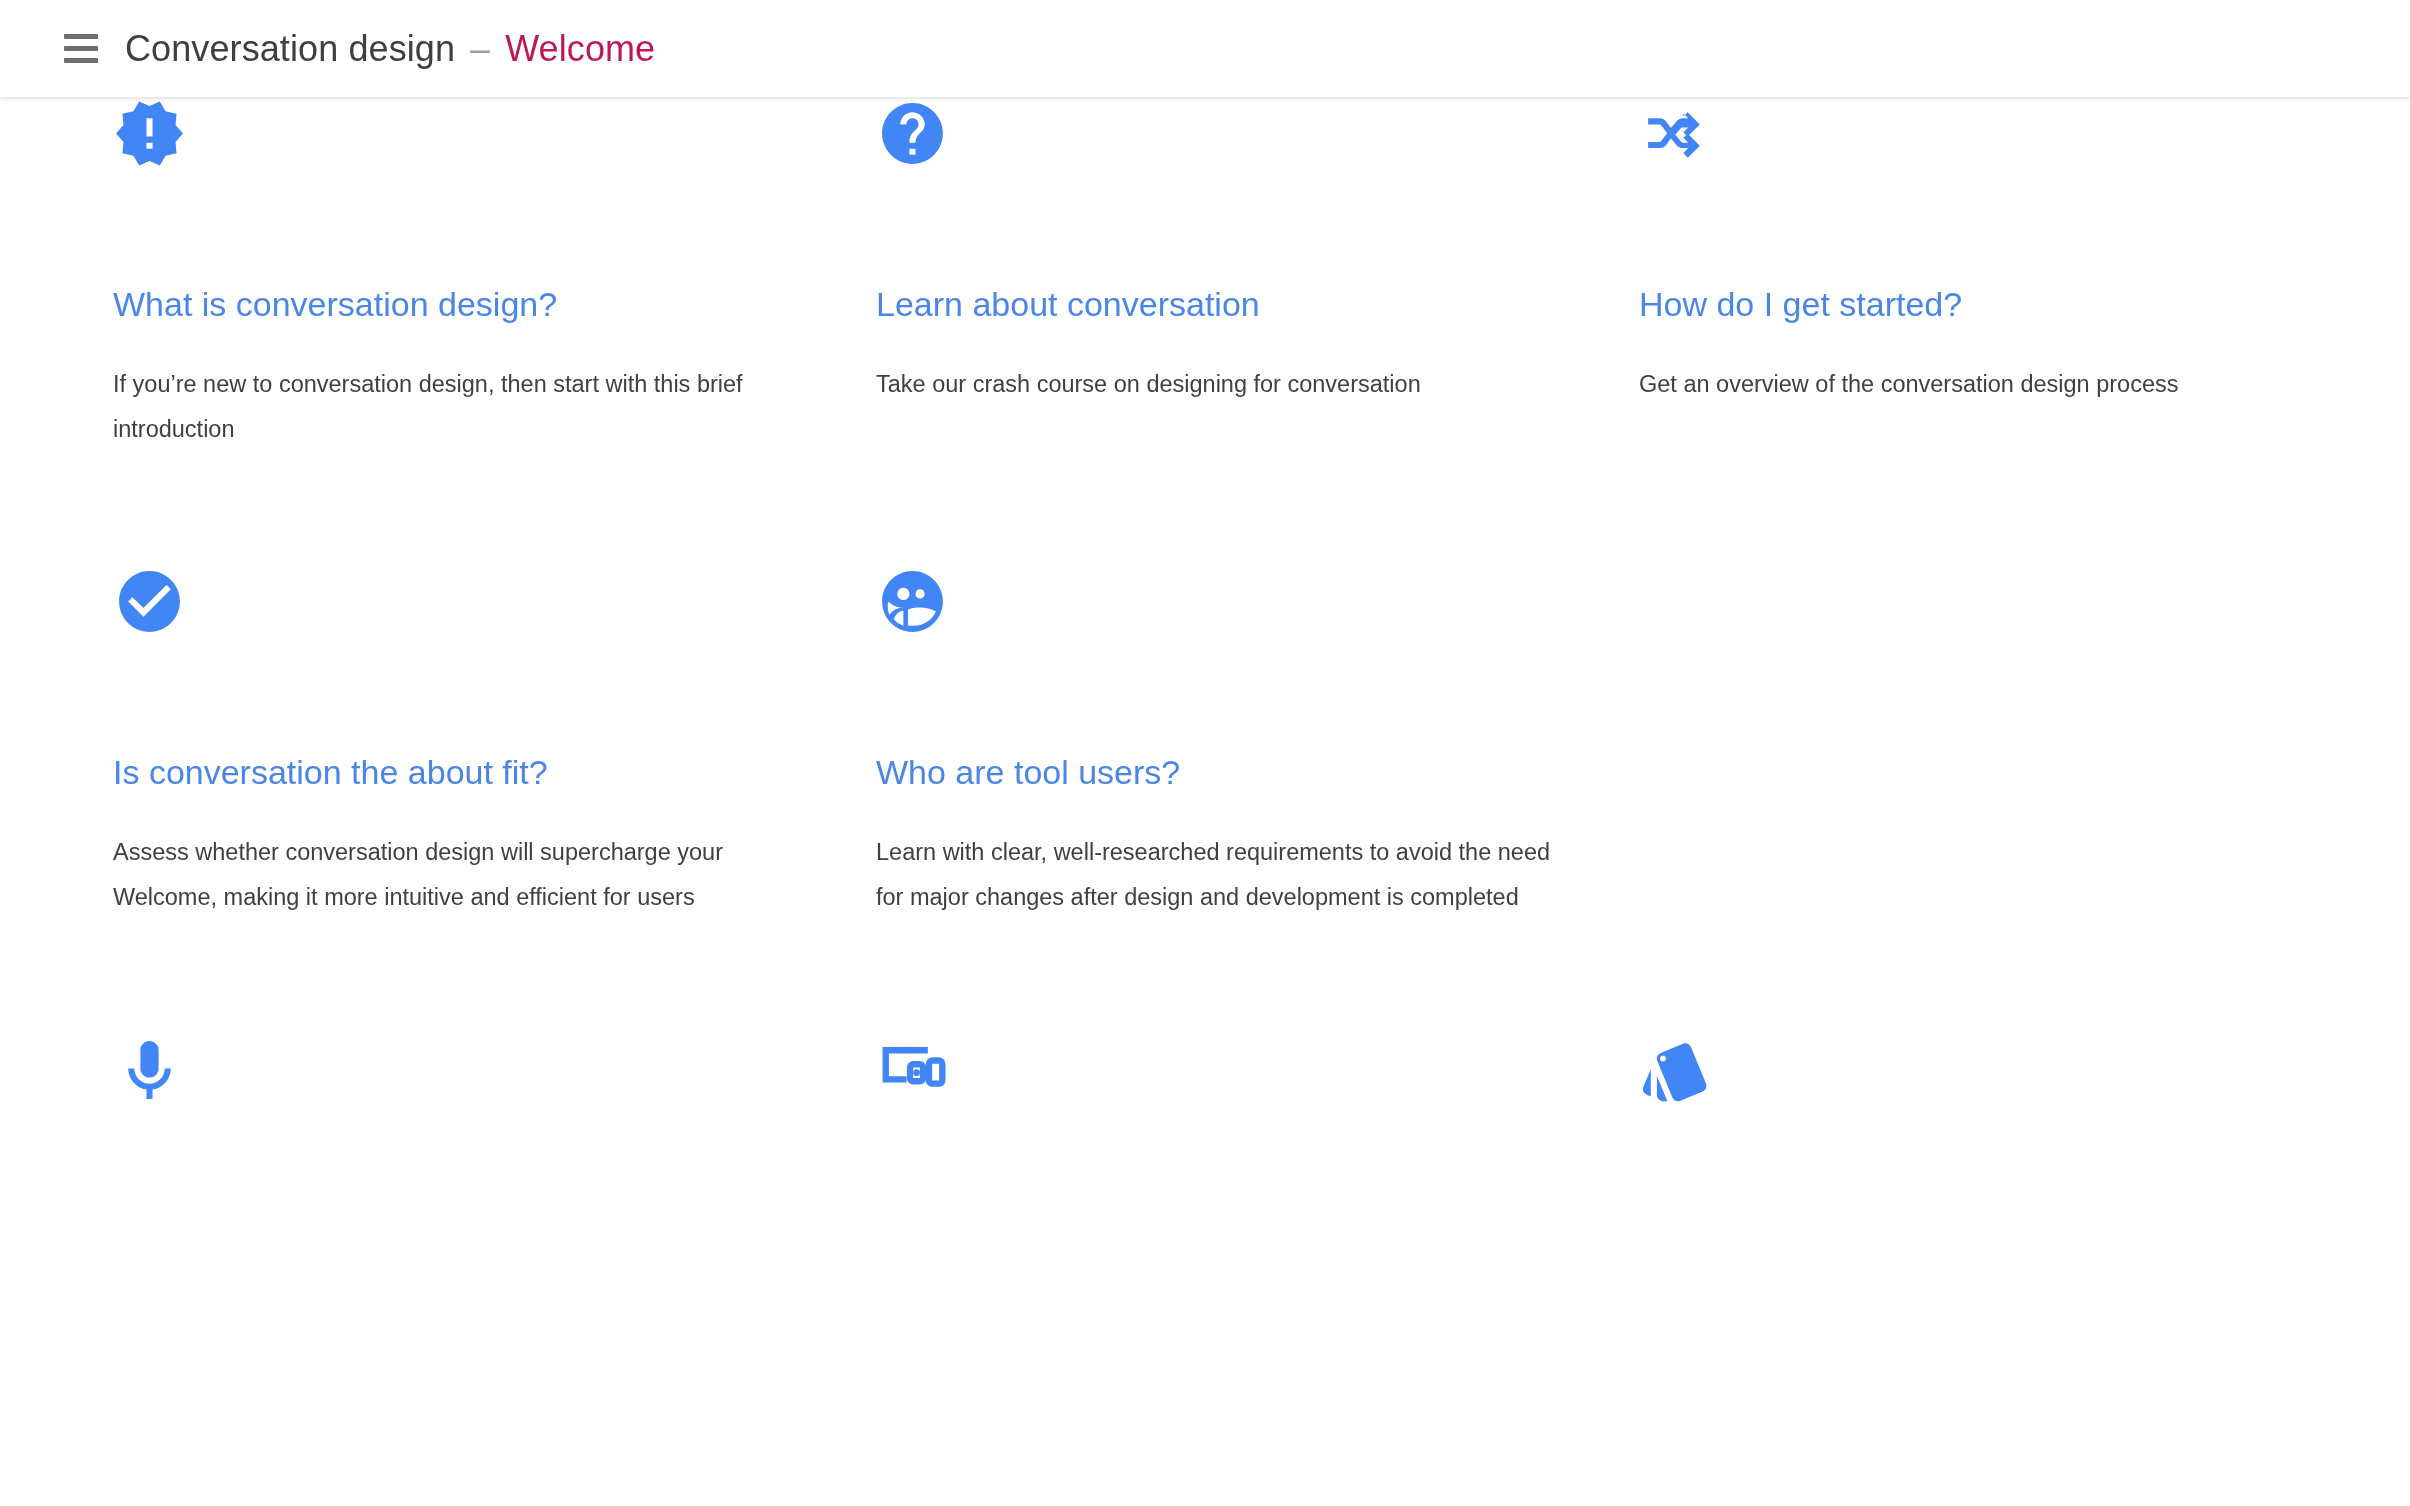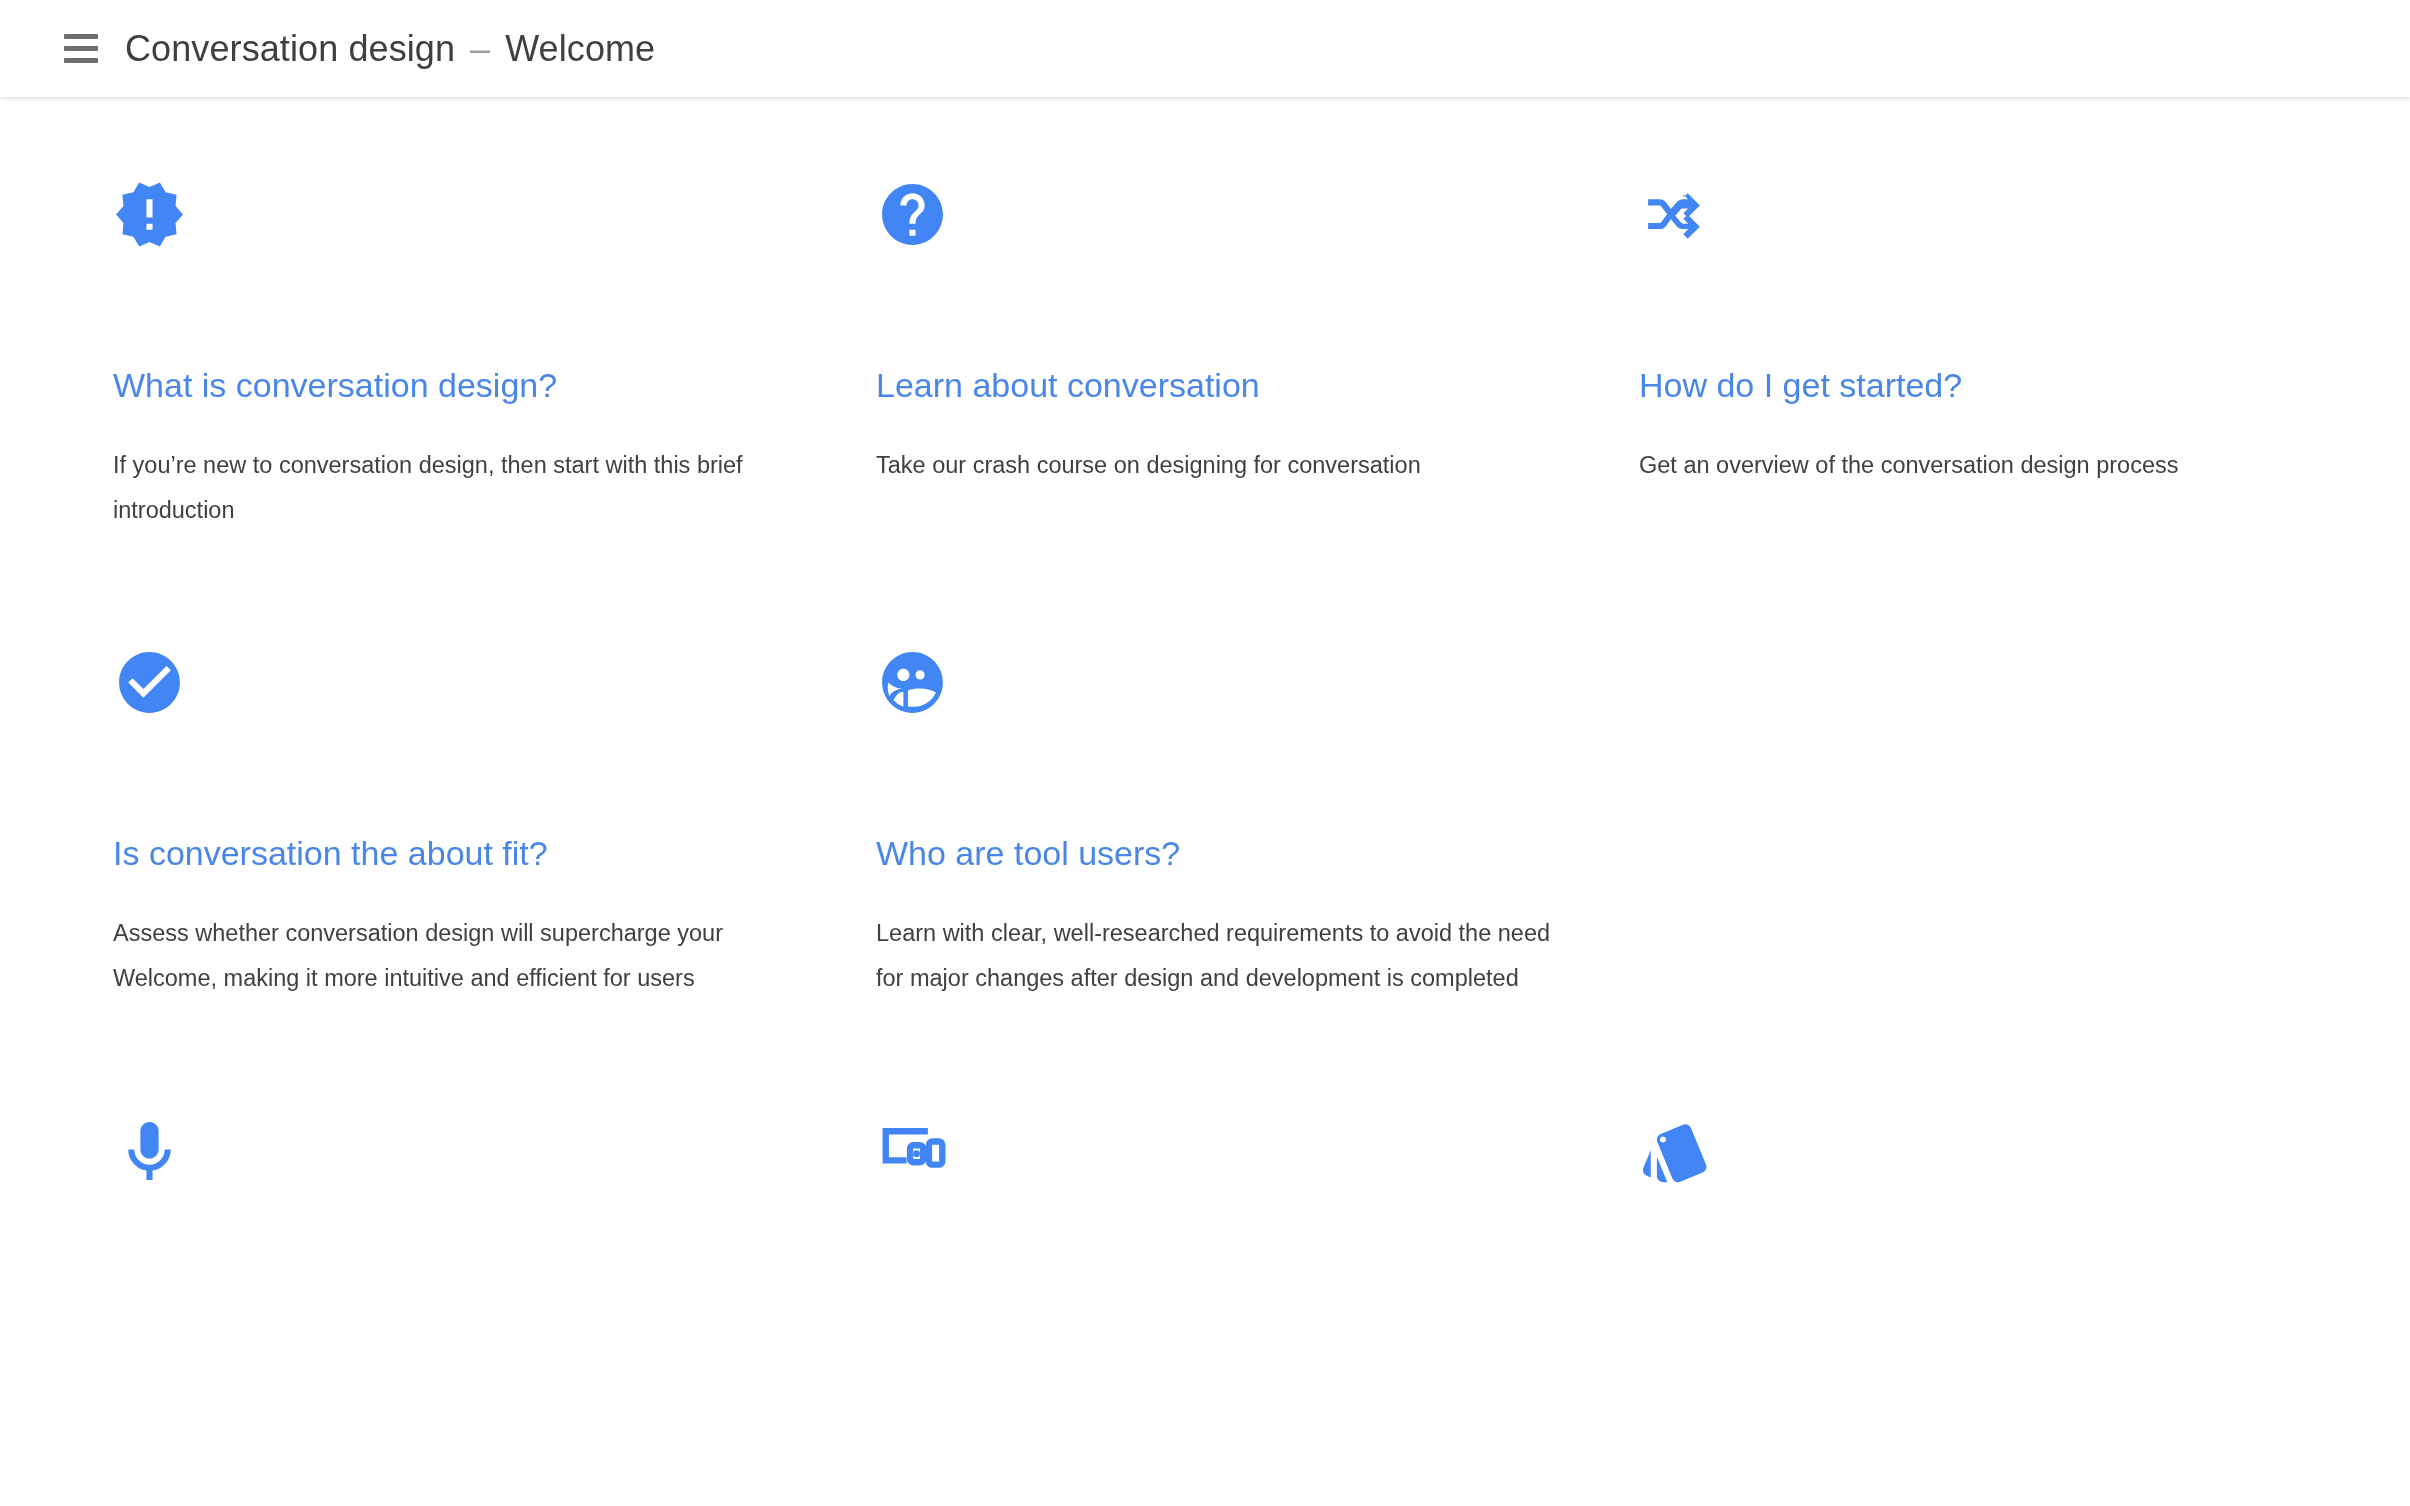--- a/index.html
+++ b/index.html
@@ -60,21 +60,21 @@
   }
   .title-sep{
     font-size:36px;
     font-weight:400;
     color:var(--muted);
     margin:0 15px;
   }
   .app-subtitle{
     font-size:36px;
     font-weight:400;
-    color:#404040;
+    color:#be185d;
     letter-spacing:0.1px;
   }
 
   
   .content{
     padding:0 0 0 0;
     height:calc(1507px - 111px);
     overflow:hidden;
   }
   .card{
@@ -108,21 +108,21 @@
     font-weight:400;
     max-width:697px;
   }
 
   
   .grid-row{
     display:grid;
     grid-template-columns:repeat(3, 763px);
     padding-left:113px;
   }
-  .grid-row.r1{padding-top:81px;}
+  .grid-row.r1{}
   .grid-row.r2{padding-top:113px;}
   .grid-row.r3{padding-top:115px;}
 </style>
 </head>
 <body>
 
 <div class="appbar">
   <button class="menu-btn" aria-label="menu">
     <span></span>
     <span></span>

